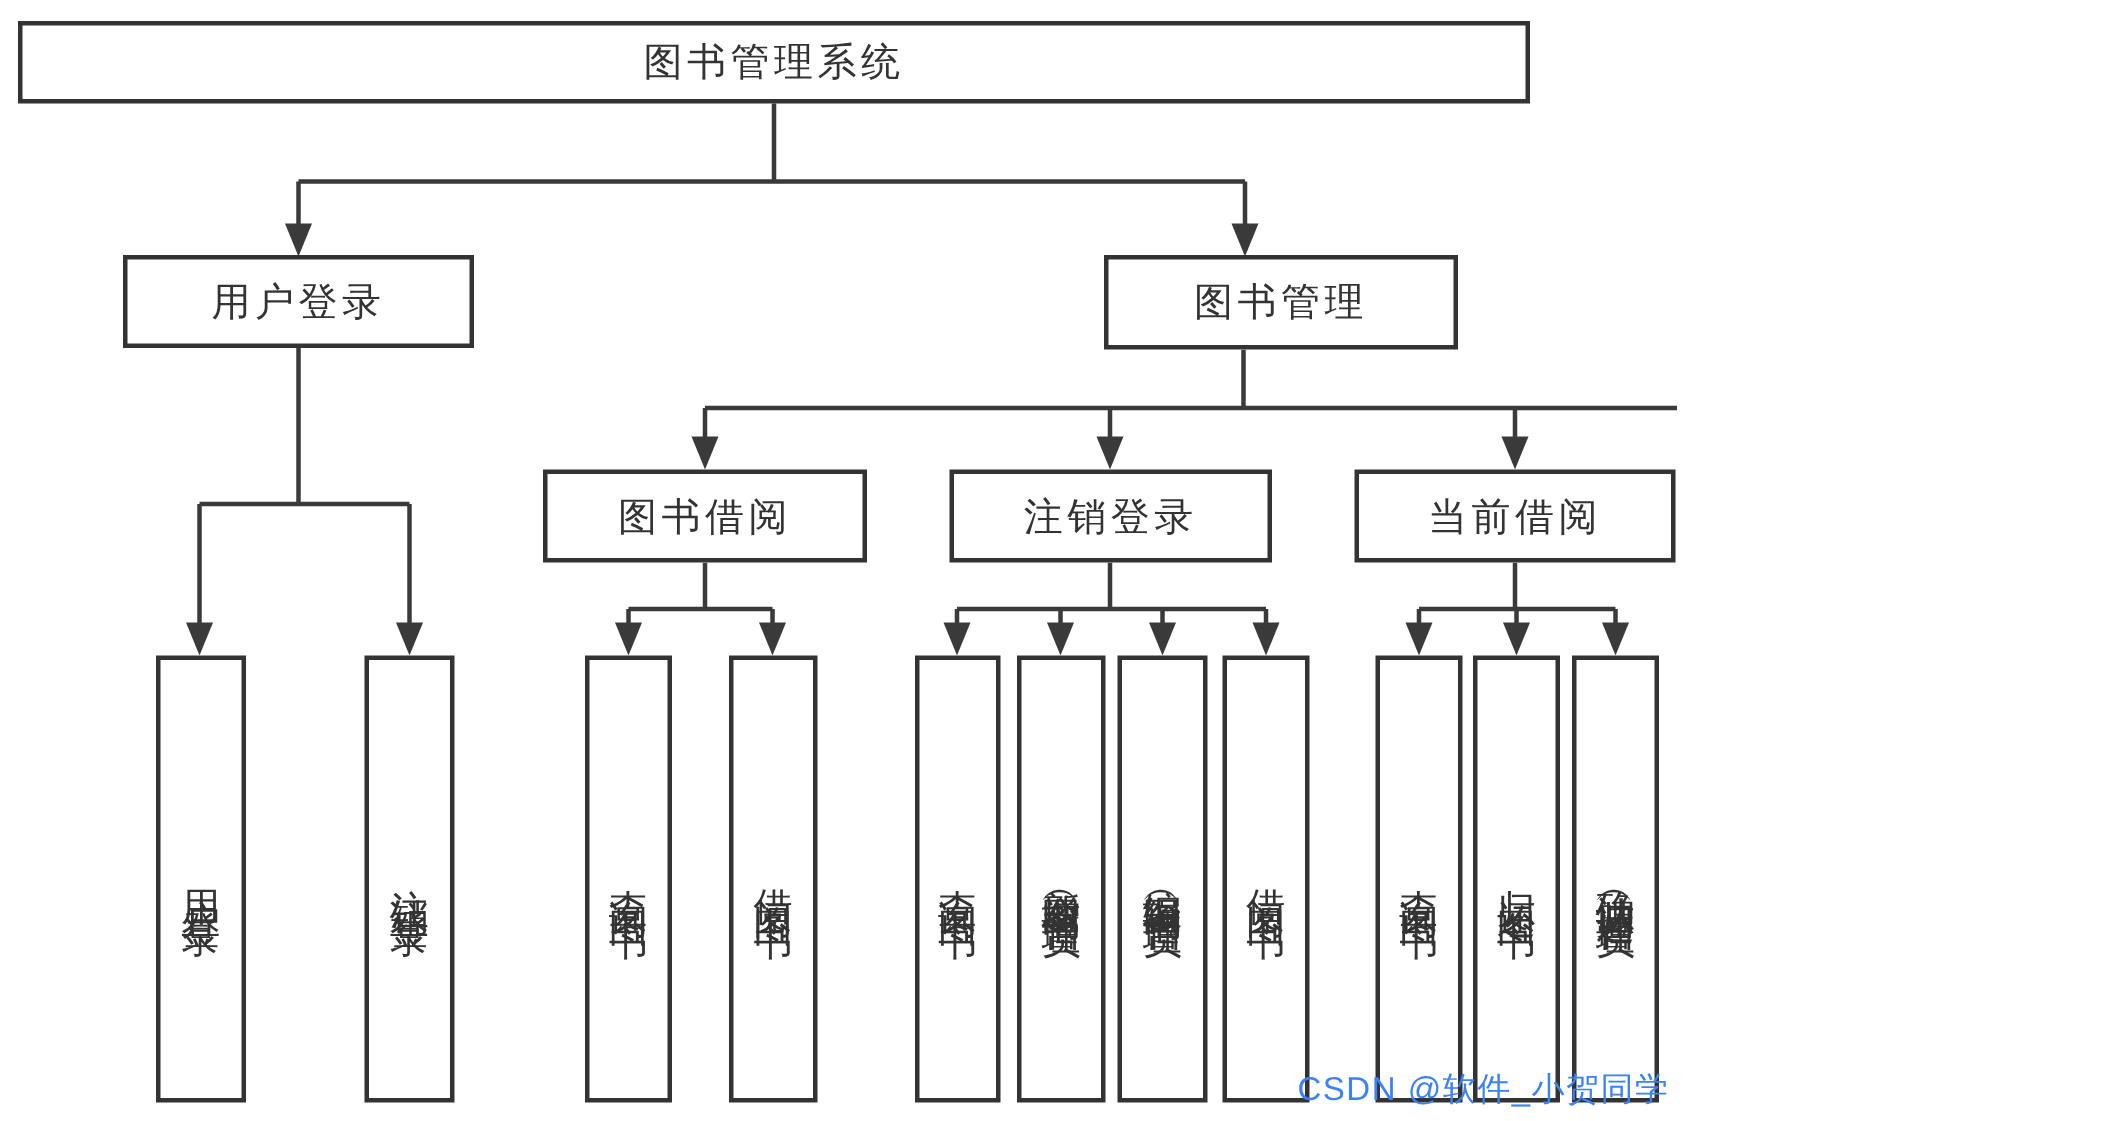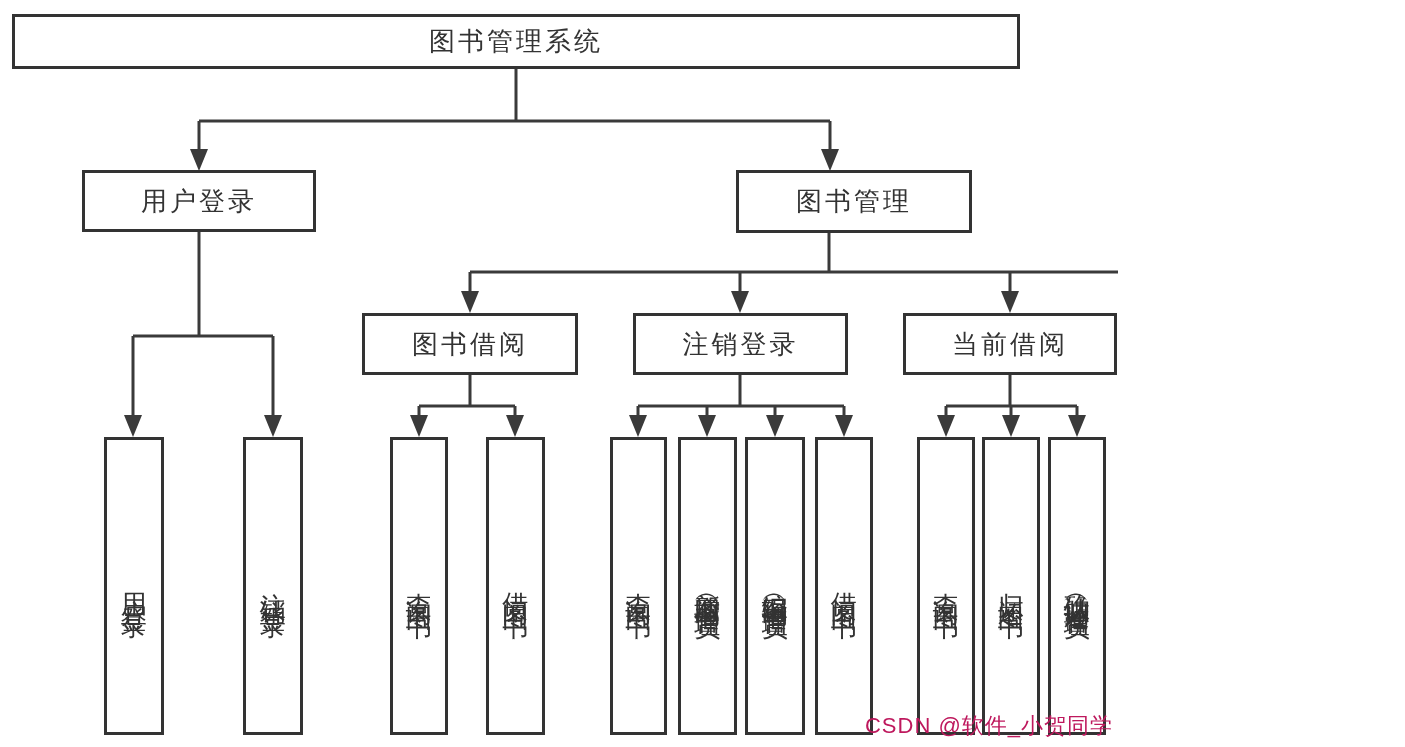--- a/index.html
+++ b/index.html
@@ -71,21 +71,21 @@
   .n-l8  { left: 917px;  width: 58px; }
   .n-l9  { left: 982px;  width: 58px; }
   .n-l10 { left: 1048px; width: 58px; }
   .n-l11 { left: 1194px; width: 59px; }
   .n-l12 { left: 1311px; width: 59px; }
   .watermark {
     position: absolute;
     right: 5px;
     bottom: 6px;
     font-size: 22px;
-    color: #be185d;
+    color: #3b82f6;
     letter-spacing: 1px;
     white-space: nowrap;
   }
 </style>
 </head>
 <body>
 
 <div class="canvas">
 
   <svg class="wires" viewBox="0 0 1405 747" fill="none" stroke="#3a3a3a" stroke-width="3">

